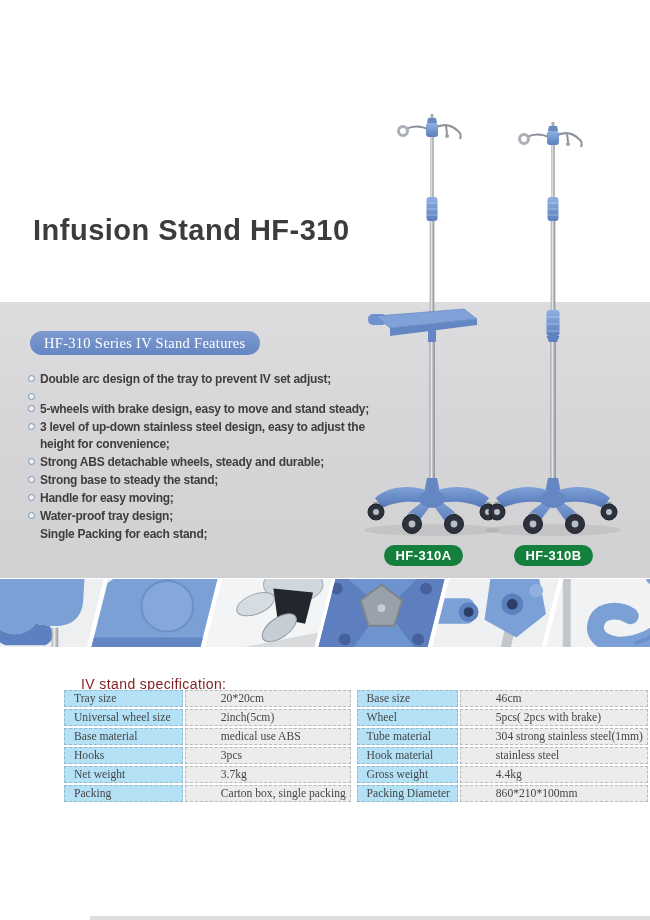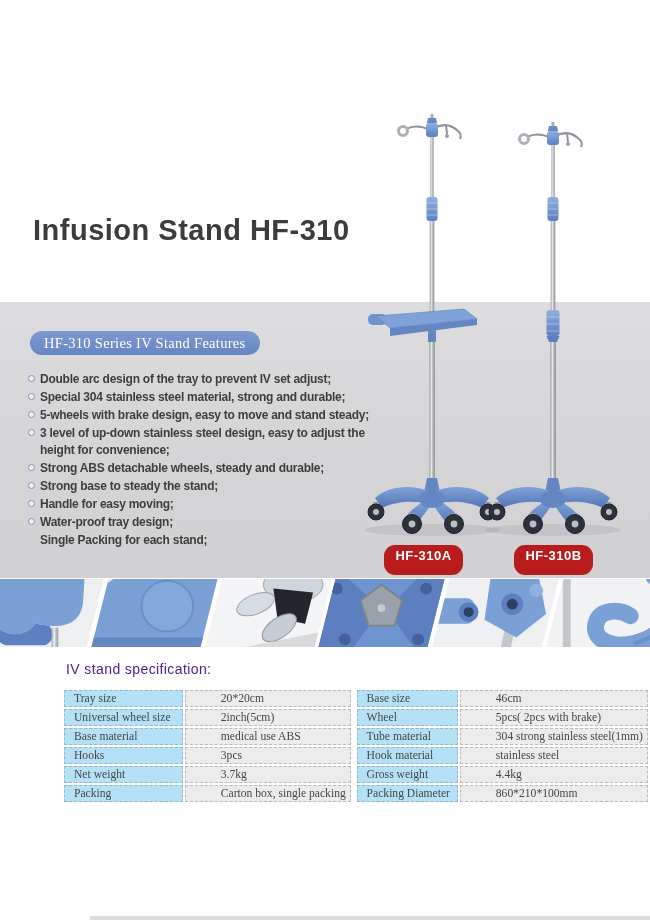--- a/index.html
+++ b/index.html
@@ -25,37 +25,37 @@
   .feature-bullet{flex:0 0 auto;width:5px;height:5px;border:1.5px solid #7c93b8;background:#eef0f3;
                   border-radius:50%;margin:4px 5px 0 0;}
   .feature-bullet.hidden{visibility:hidden;}
   .feature-text{font-size:12px;font-weight:bold;color:#3e3e3e;line-height:17px;
                 letter-spacing:-0.25px;white-space:pre-line;}
 
   
   .stands{position:absolute;left:340px;top:110px;width:310px;height:460px;}
 
   
-  .product-pill{position:absolute;top:545px;width:79px;height:30px;line-height:21px;
-                border-radius:11px;background:#b91c1c;color:#ffffff;font-size:13px;
+  .product-pill{position:absolute;top:545px;width:79px;height:21px;line-height:21px;
+                border-radius:11px;background:#15803d;color:#ffffff;font-size:13px;
                 font-weight:bold;text-align:center;letter-spacing:0.5px;}
   .pill-a{left:384px;} .pill-b{left:514px;}
 
   
   .photo-strip{position:absolute;left:0;top:579px;width:650px;height:68px;background:#ffffff;
                display:flex;overflow:hidden;}
   .seg{flex:1 1 0;margin-right:5px;transform:skewX(-14deg);overflow:hidden;position:relative;
        background:#eef0f2;}
   .seg:first-child{margin-left:-14px;}
   .seg:last-child{margin-right:-14px;}
   .seg-inner{position:absolute;inset:-10px -20px;transform:skewX(14deg);}
   .seg-inner svg{width:100%;height:100%;}
 
   
-  .spec-heading{position:absolute;left:66px;top:661px;font-size:14px;color:#4c1d95;margin:0;
+  .spec-heading{position:absolute;left:66px;top:661px;font-size:14px;color:#7f1d1d;margin:15px;
                 font-weight:normal;letter-spacing:0.4px;}
   .spec-table{position:absolute;left:62px;top:688px;border-collapse:separate;border-spacing:2px;
               table-layout:fixed;font-family:Liberation Serif, serif;}
   .spec-table td{height:15px;font-size:11.6px;color:#464646;padding:0 4px 0 9px;
                  white-space:nowrap;overflow:hidden;vertical-align:middle;}
   .spec-table td.lbl{background:#b4e1f6;border:1px dashed #93bacb;}
   .spec-table td.val{background:#ececec;border:1px dashed #b9bcbe;padding-left:35px;}
   .spec-table td.gap{background:transparent;border:none;padding:0;}
 
   .bottom-shade{position:absolute;left:90px;bottom:0;width:560px;height:4px;background:#d8d8da;opacity:.85;}
@@ -71,21 +71,20 @@
 
   <div class="features-banner">HF-310 Series IV Stand Features</div>
 
   <div class="features">
       <div class="feature-item">
         <span class="feature-bullet"></span>
         <span class="feature-text">Double arc design of the tray to prevent IV set adjust;</span>
       </div>
       <div class="feature-item">
         <span class="feature-bullet"></span>
-        <span class="feature-text">Special 304 stainless steel material, strong and durable;</span>
       </div>
       <div class="feature-item">
         <span class="feature-bullet"></span>
         <span class="feature-text">5-wheels with brake design, easy to move and stand steady;</span>
       </div>
       <div class="feature-item">
         <span class="feature-bullet"></span>
         <span class="feature-text">3 level of up-down stainless steel design, easy to adjust the
 height for convenience;</span>
       </div>

